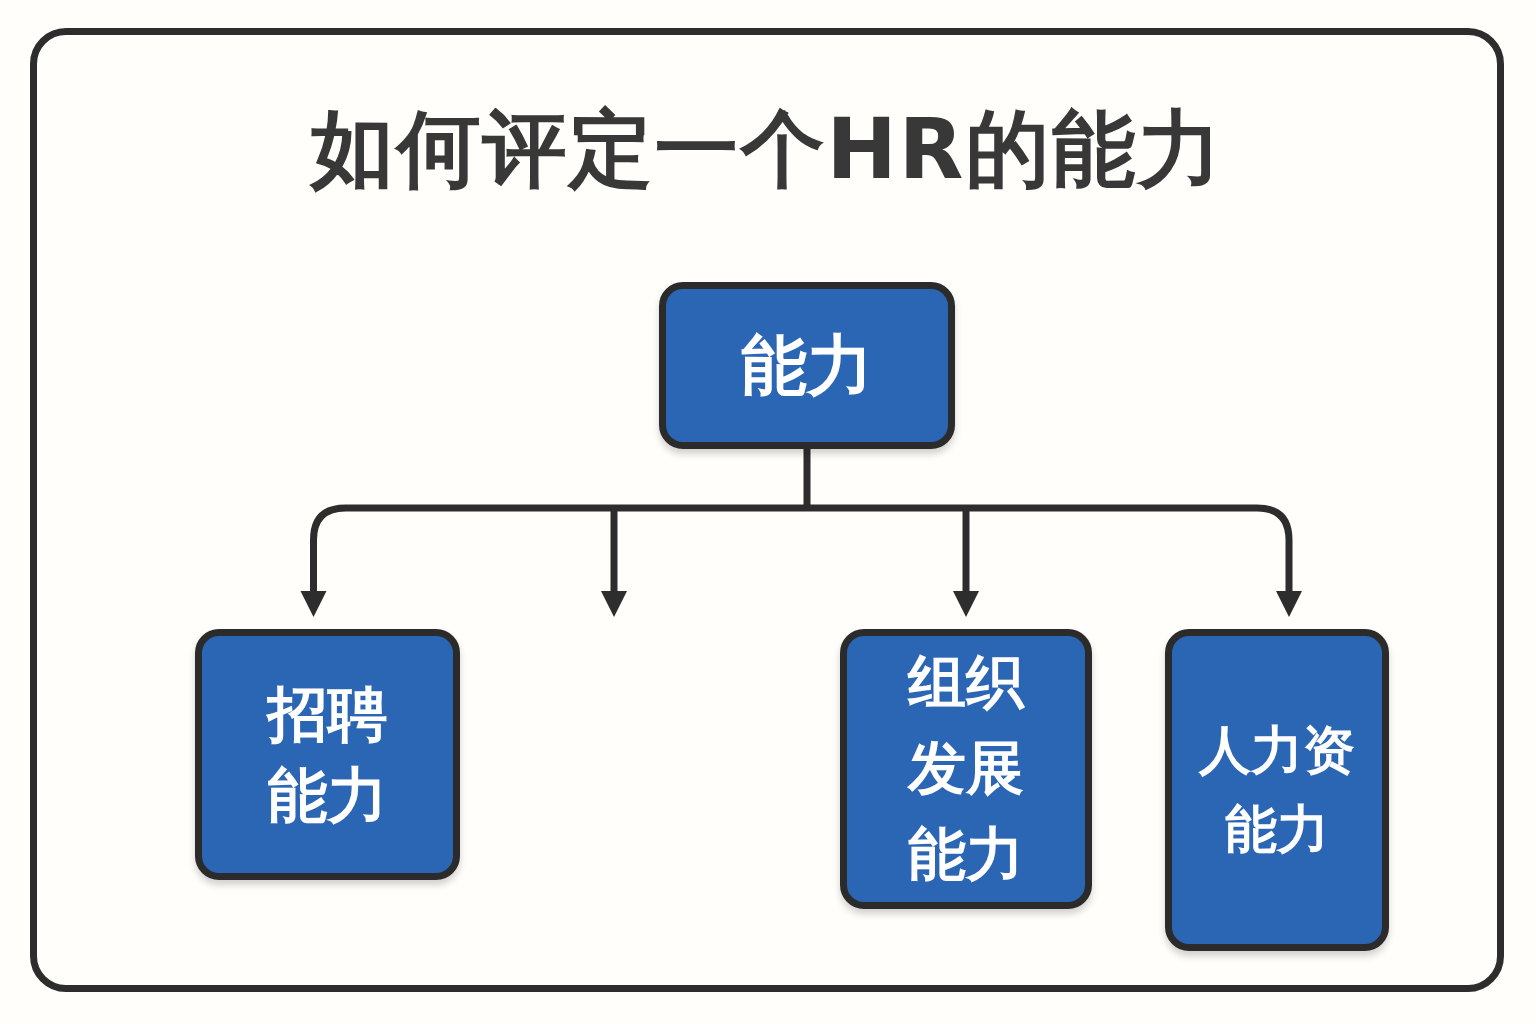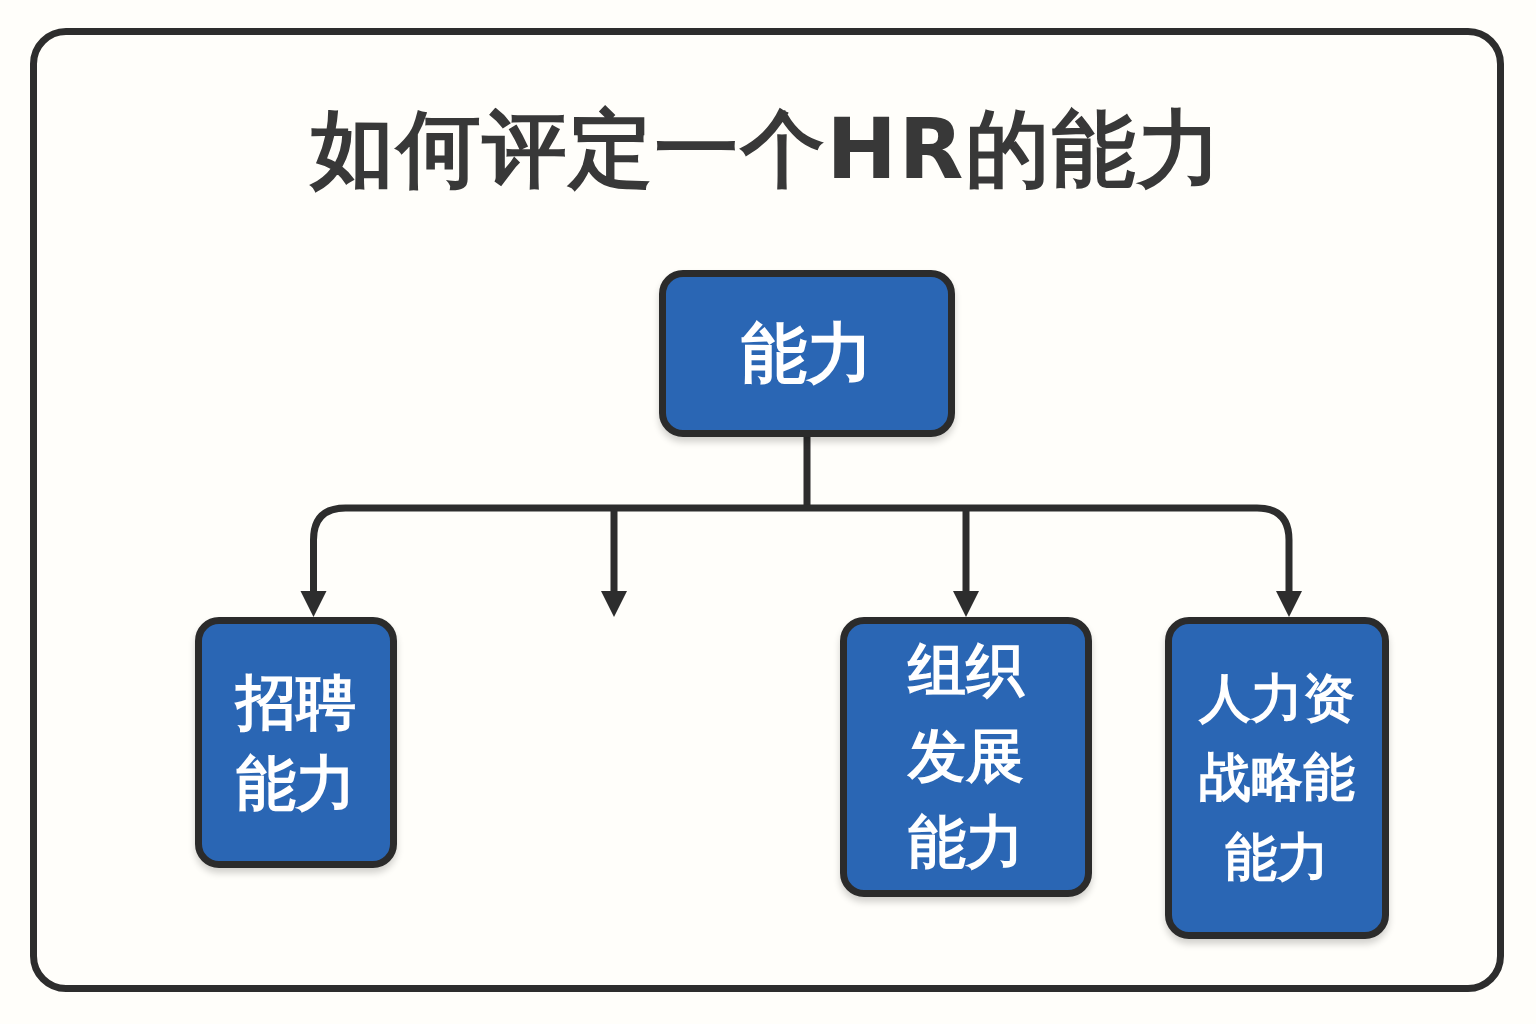--- a/index.html
+++ b/index.html
@@ -48,27 +48,28 @@
     border:7px solid var(--node-border);
     border-radius:24px;
     color:var(--node-text);
     display:flex;
     flex-direction:column;
     align-items:center;
     justify-content:center;
     text-align:center;
     font-weight:900;
     box-shadow:0 5px 7px rgba(0,0,0,0.18);
+    margin-top:12px;
   }
   .node .line{display:block;white-space:nowrap;}
   .root{
     left:622px; top:235px; width:296px; height:167px;
     font-size:66px;
   }
-  .c1{ left:158px; top:582px; width:202px; height:251px; font-size:60px; line-height:1.35;}
+  .c1{ left:158px; top:582px; width:265px; height:251px; font-size:60px; line-height:1.35;}
   .c2{ left:448px; top:582px; width:258px; height:250px; font-size:49px; line-height:1.45;}
   .c3{ left:803px; top:582px; width:252px; height:280px; font-size:58px; line-height:1.48;}
   .c4{ left:1128px; top:582px; width:224px; height:322px; font-size:52px; line-height:1.52;}
   svg path{stroke:var(--line);stroke-width:7;fill:none;stroke-linejoin:round;}
   svg polygon{fill:var(--line);stroke:none;}
 </style>
 </head>
 <body>
 
 <div class="frame">
@@ -101,17 +102,16 @@
 
 
   <div class="node c3">
     <span class="line">组织</span>
     <span class="line">发展</span>
     <span class="line">能力</span>
   </div>
 
   <div class="node c4">
     <span class="line">人力资</span>
-    <span class="line">战略能</span>
     <span class="line">能力</span>
   </div>
 
 </div>
 
 </body></html>

